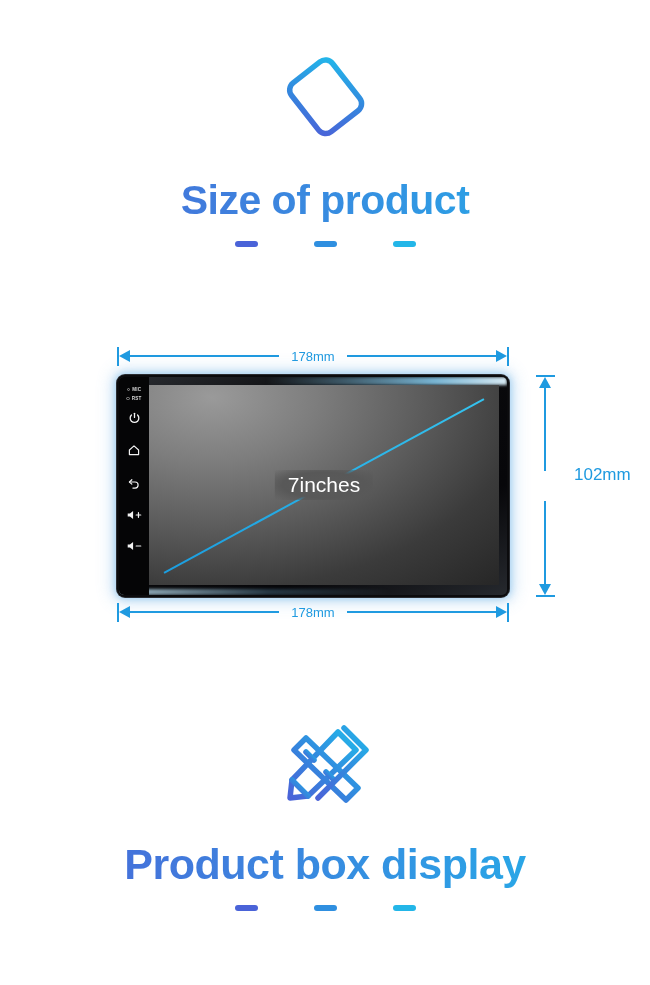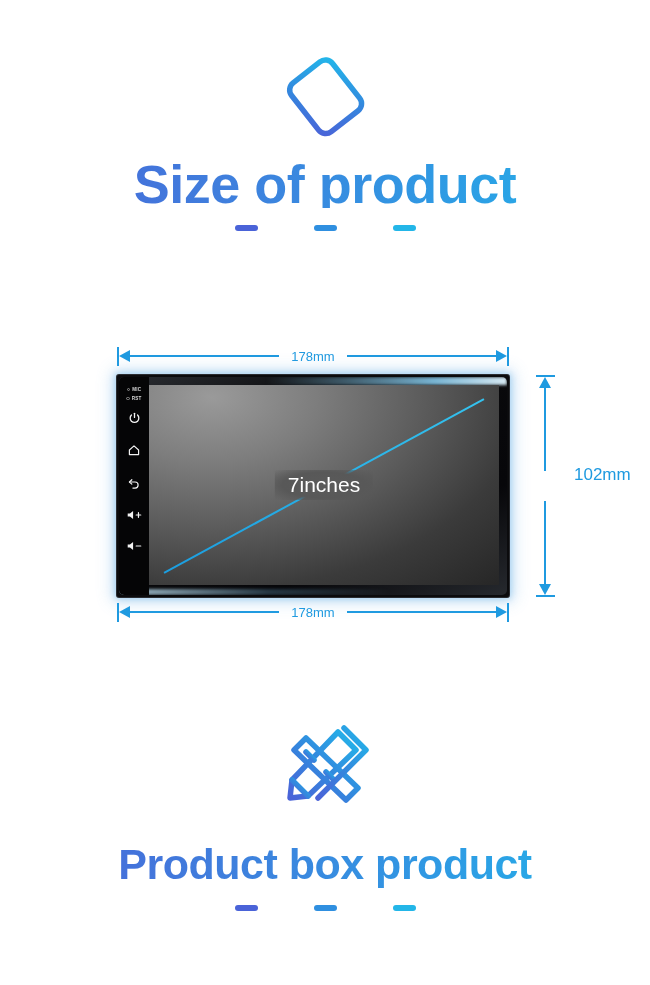--- a/index.html
+++ b/index.html
@@ -50,23 +50,23 @@
   .dash {
     display: block;
     width: 23px;
     height: 6px;
     border-radius: 3px;
   }
   .dash-gap { width: 56px; }
 
   #head-size { top: 48px; }
   #head-size .section-title {
-    font-size: 54px;
+    font-size: 41px;
     line-height: 48px;
-    margin-top: 12px;
+    margin-top: 28px;
   }
   #head-size .dash-row { margin-top: 17px; }
 
   #head-box { top: 714px; }
   #head-box .section-title {
     font-size: 43px;
     line-height: 48px;
     margin-top: 26px;
   }
   #head-box .dash-row { margin-top: 17px; }
@@ -80,21 +80,21 @@
     height: 310px;
   }
 
   
   .device {
     position: absolute;
     left: 117px;
     top: 45px;
     width: 392px;
     height: 222px;
-    border-radius: 2px;
+    border-radius: 8px;
     background: #0b0b0d;
     box-shadow:
       0 0 0 1px #2a2c30,
       0 0 7px 2px rgba(120, 185, 235, 0.55),
       0 0 16px 5px rgba(90, 165, 225, 0.3);
   }
   .device-inner {
     position: absolute;
     inset: 2px;
     border-radius: 5px;
@@ -449,21 +449,21 @@
           <path d="M36 24 L24 36 L76 86 L88 74 Z"></path>
           <path d="M36 38 L44 46"></path>
           <path d="M56 58 L64 66"></path>
           <path d="M86 26 L74 14 L22 64" stroke="none"></path>
         </g>
         <g stroke="url(#gradTools)" stroke-width="5.5" fill="none" stroke-linejoin="round" stroke-linecap="round">
           <path d="M74 14 L96 36 L48 84"></path>
         </g>
       </svg>
     </span>
-    <span class="section-title">Product box product</span>
+    <span class="section-title">Product box display</span>
     <span class="dash-row">
       <span class="dash" style="background:#4a63d8"></span>
       <span class="dash-gap"></span>
       <span class="dash" style="background:#2f8fe0"></span>
       <span class="dash-gap"></span>
       <span class="dash" style="background:#23b6e8"></span>
     </span>
   </div>
 
 </div>

